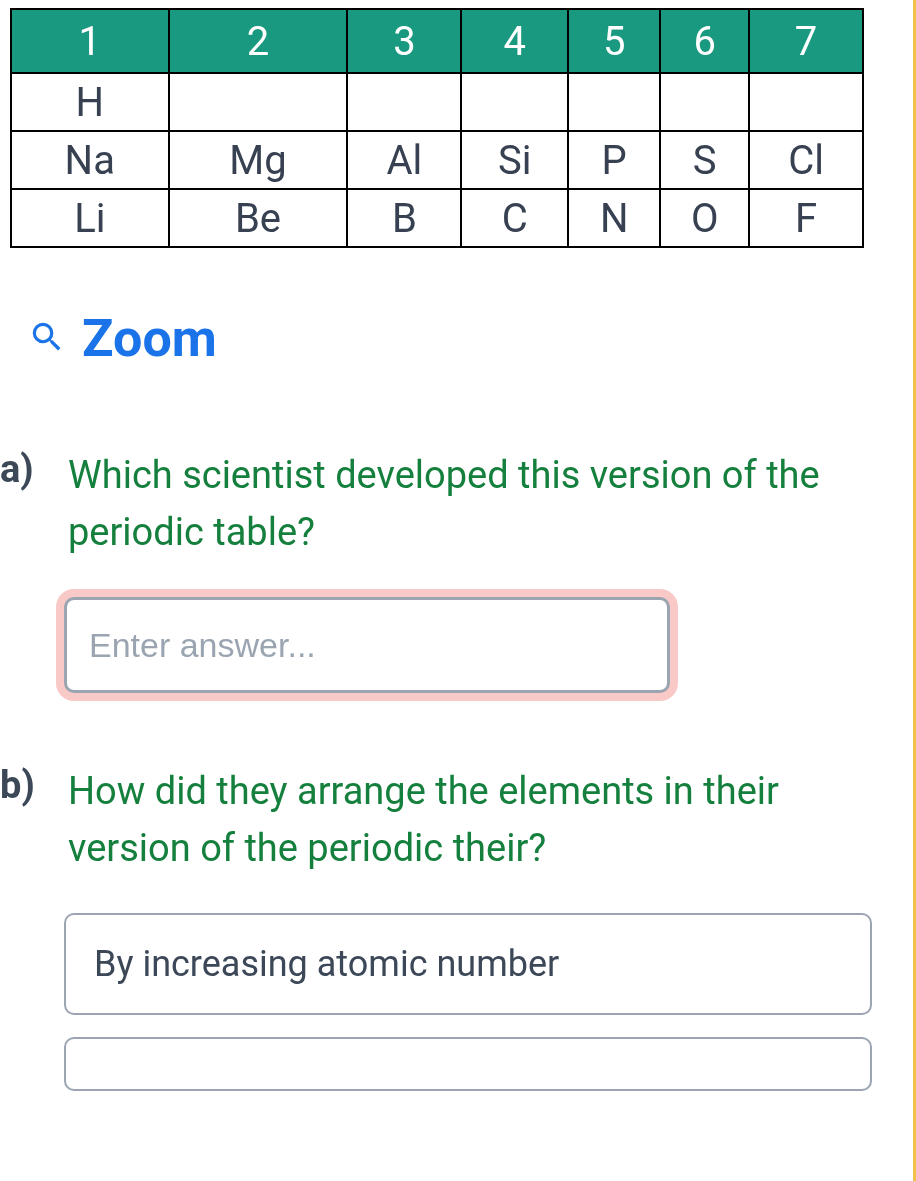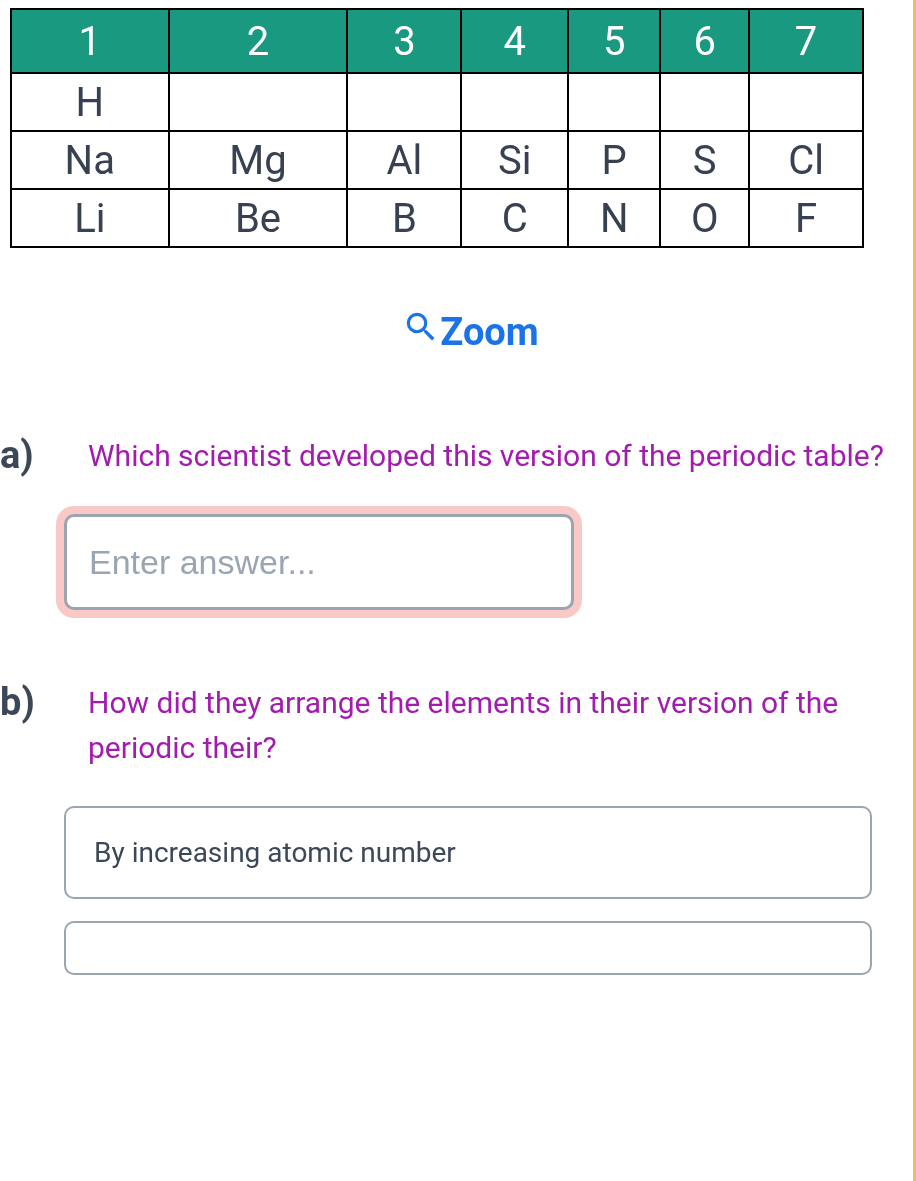--- a/index.html
+++ b/index.html
@@ -34,71 +34,69 @@
   }
   table.periodic th {
     background: #19997f;
     color: #ffffff;
     font-weight: 400;
     height: 64px;
   }
   .zoom {
     display: flex;
     align-items: center;
-    gap: 0;
+    gap: 16px;
     margin: 60px 0 0 28px;
     color: #1a73e8;
     font-weight: 700;
-    font-size: 38px;
+    font-size: 52px;
     cursor: pointer;
-    justify-content: center;
   }
   .zoom svg { width: 38px; height: 38px; }
   .qa { margin-top: 78px; }
   .question {
     display: flex;
     gap: 20px;
     padding: 0 10px 0 0;
     margin-bottom: 36px;
   }
   .question .label {
     font-weight: 700;
     font-size: 38px;
     color: #3c4858;
     min-width: 48px;
   }
   .question .text {
-    font-size: 30px;
-    color: #a21caf;
+    font-size: 38px;
+    color: #15803d;
     line-height: 1.5;
-    margin-left: 20px;
   }
   .answer-input-wrap {
     margin-left: 64px;
     margin-bottom: 70px;
   }
   .answer-input {
-    width: 510px;
+    width: 606px;
     height: 96px;
     border: 3px solid #9aa5b1;
     border-radius: 10px;
     box-shadow: 0 0 0 8px #f8c9c7;
     font-size: 34px;
     padding: 0 22px;
     color: #4b5563;
     outline: none;
   }
   .answer-input::placeholder { color: #9aa5b1; }
   .option {
     margin-left: 64px;
     width: 808px;
     border: 2px solid #9aa5b1;
     border-radius: 10px;
     padding: 28px 28px;
-    font-size: 28px;
+    font-size: 36px;
     color: #3c4858;
     cursor: pointer;
     margin-bottom: 22px;
     background: #fff;
   }
   .option.partial {
     height: 54px;
     overflow: hidden;
     padding-top: 18px;
   }

